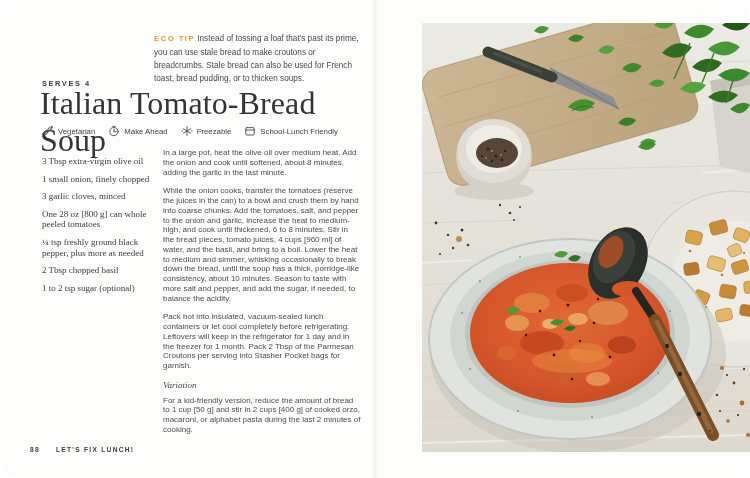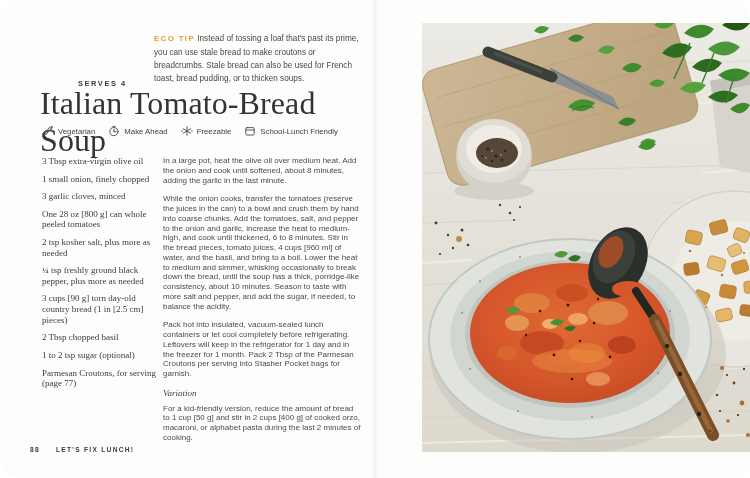--- a/index.html
+++ b/index.html
@@ -3,30 +3,30 @@
 <meta charset="utf-8">
 <style>
   html,body{margin:0;padding:0;background:#ffffff;}
   .spread{position:relative;width:750px;height:478px;background:#fdfdfc;overflow:hidden;
           font-family:"Liberation Sans",sans-serif;color:#3f3f3f;border-radius:21px;}
   .gutter{position:absolute;left:371px;top:0;width:8px;height:100%;
           background:linear-gradient(90deg,rgba(0,0,0,0) 0%,rgba(0,0,0,0.045) 50%,rgba(0,0,0,0) 100%);}
   
   .eco-tip{position:absolute;left:154px;top:24px;width:208px;font-size:8.2px;line-height:1.62;color:#474747;}
   .eco-tip-label{font-weight:bold;letter-spacing:1.4px;font-size:7.8px;}
-  .serves{position:absolute;left:42px;top:79px;font-size:7.4px;font-weight:bold;letter-spacing:1.6px;color:#3a3a3a;margin-left:36px;}
+  .serves{position:absolute;left:42px;top:79px;font-size:7.4px;font-weight:bold;letter-spacing:1.6px;color:#3a3a3a;}
   .title{position:absolute;left:40px;top:85px;width:330px;font-family:"Liberation Serif",serif;
          font-weight:400;font-size:32px;color:#343434;letter-spacing:0.1px;}
   .badges{position:absolute;left:42px;top:125px;display:flex;gap:13px;align-items:center;font-size:7.8px;color:#3d3d3d;}
   .badge{display:flex;align-items:center;gap:4px;white-space:nowrap;}
   .badge svg{display:block;}
   .ingredients{position:absolute;left:42px;top:156px;width:114px;font-family:"Liberation Serif",serif;
                font-size:9px;line-height:1.18;color:#3b3b3b;}
   .ingredients p{margin:0 0 7px 0;}
-  .method{position:absolute;left:163px;top:156px;width:198px;font-size:8px;line-height:1.22;color:#4b4b4b;}
+  .method{position:absolute;left:163px;top:148px;width:198px;font-size:8px;line-height:1.22;color:#4b4b4b;}
   .method p{margin:0 0 9px 0;}
   .variation-heading{font-family:"Liberation Serif",serif;font-style:italic;font-size:9px;color:#3e3e3e;
                      margin:0 0 5px 0;}
   .footer{position:absolute;left:30px;top:446px;display:flex;gap:16px;font-size:6.6px;font-weight:bold;
           letter-spacing:1.3px;color:#3a3a3a;}
   
   .photo{position:absolute;left:422px;top:23px;width:328px;height:429px;}
 </style>
 </head>
 <body>
@@ -72,26 +72,23 @@
       </svg>
       <span>School-Lunch Friendly</span>
     </span>
   </div>
 
   <div class="ingredients">
     <p>3 Tbsp extra-virgin olive oil</p>
     <p>1 small onion, finely chopped</p>
     <p>3 garlic cloves, minced</p>
     <p>One 28 oz [800 g] can whole peeled tomatoes</p>
-    <p>2 tsp kosher salt, plus more as needed</p>
     <p>¼ tsp freshly ground black pepper, plus more as needed</p>
-    <p>3 cups [90 g] torn day-old country bread (1 in [2.5 cm] pieces)</p>
     <p>2 Tbsp chopped basil</p>
     <p>1 to 2 tsp sugar (optional)</p>
-    <p>Parmesan Croutons, for serving (page 77)</p>
   </div>
 
   <div class="method">
     <p>In a large pot, heat the olive oil over medium heat. Add the onion and cook until softened, about 8 minutes, adding the garlic in the last minute.</p>
     <p>While the onion cooks, transfer the tomatoes (reserve the juices in the can) to a bowl and crush them by hand into coarse chunks. Add the tomatoes, salt, and pepper to the onion and garlic, increase the heat to medium-high, and cook until thickened, 6 to 8 minutes. Stir in the bread pieces, tomato juices, 4 cups [960 ml] of water, and the basil, and bring to a boil. Lower the heat to medium and simmer, whisking occasionally to break down the bread, until the soup has a thick, porridge-like consistency, about 10 minutes. Season to taste with more salt and pepper, and add the sugar, if needed, to balance the acidity.</p>
     <p>Pack hot into insulated, vacuum-sealed lunch containers or let cool completely before refrigerating. Leftovers will keep in the refrigerator for 1 day and in the freezer for 1 month. Pack 2 Tbsp of the Parmesan Croutons per serving into Stasher Pocket bags for garnish.</p>
     <div class="variation-heading">Variation</div>
     <p>For a kid-friendly version, reduce the amount of bread to 1 cup [50 g] and stir in 2 cups [400 g] of cooked orzo, macaroni, or alphabet pasta during the last 2 minutes of cooking.</p>
   </div>
 

